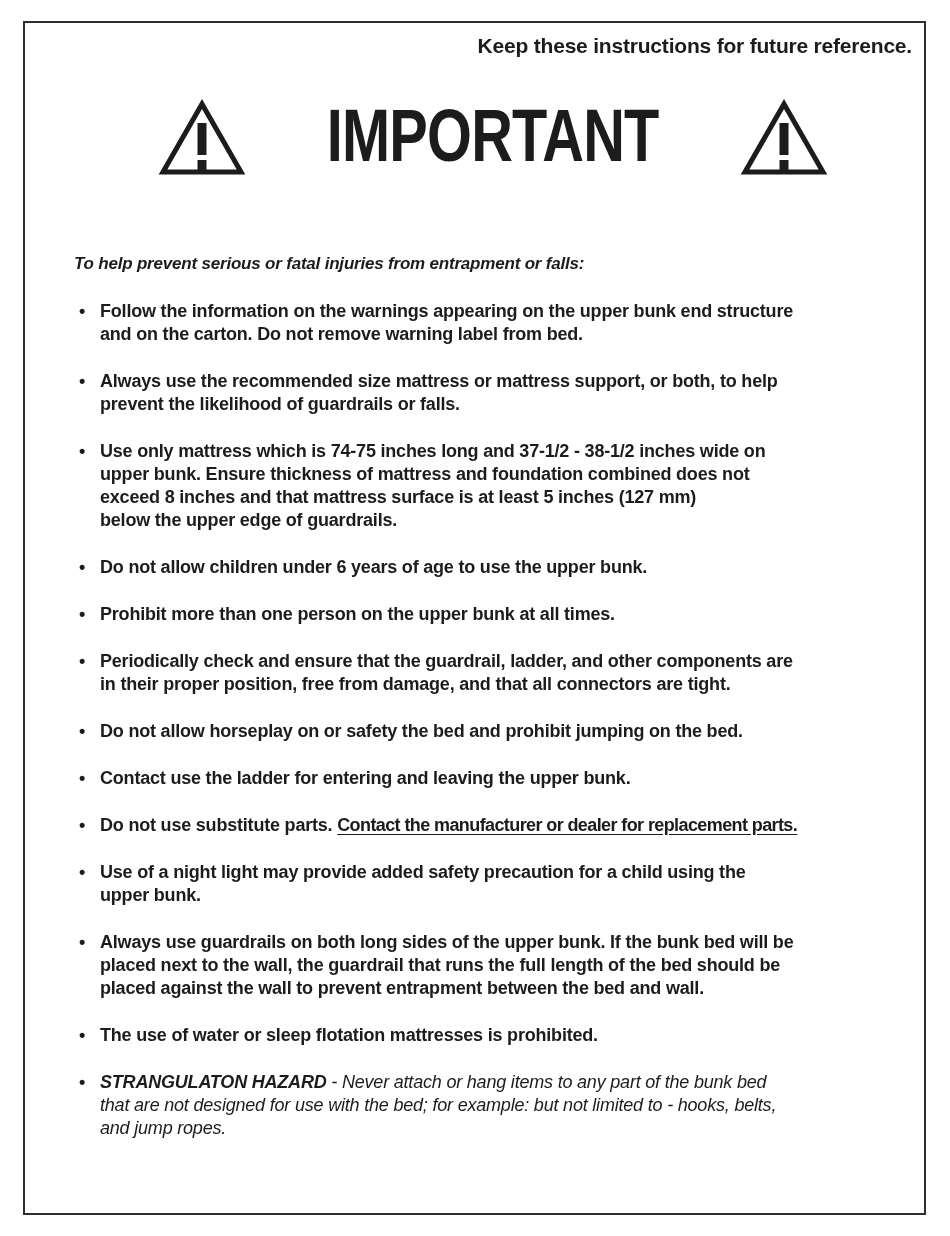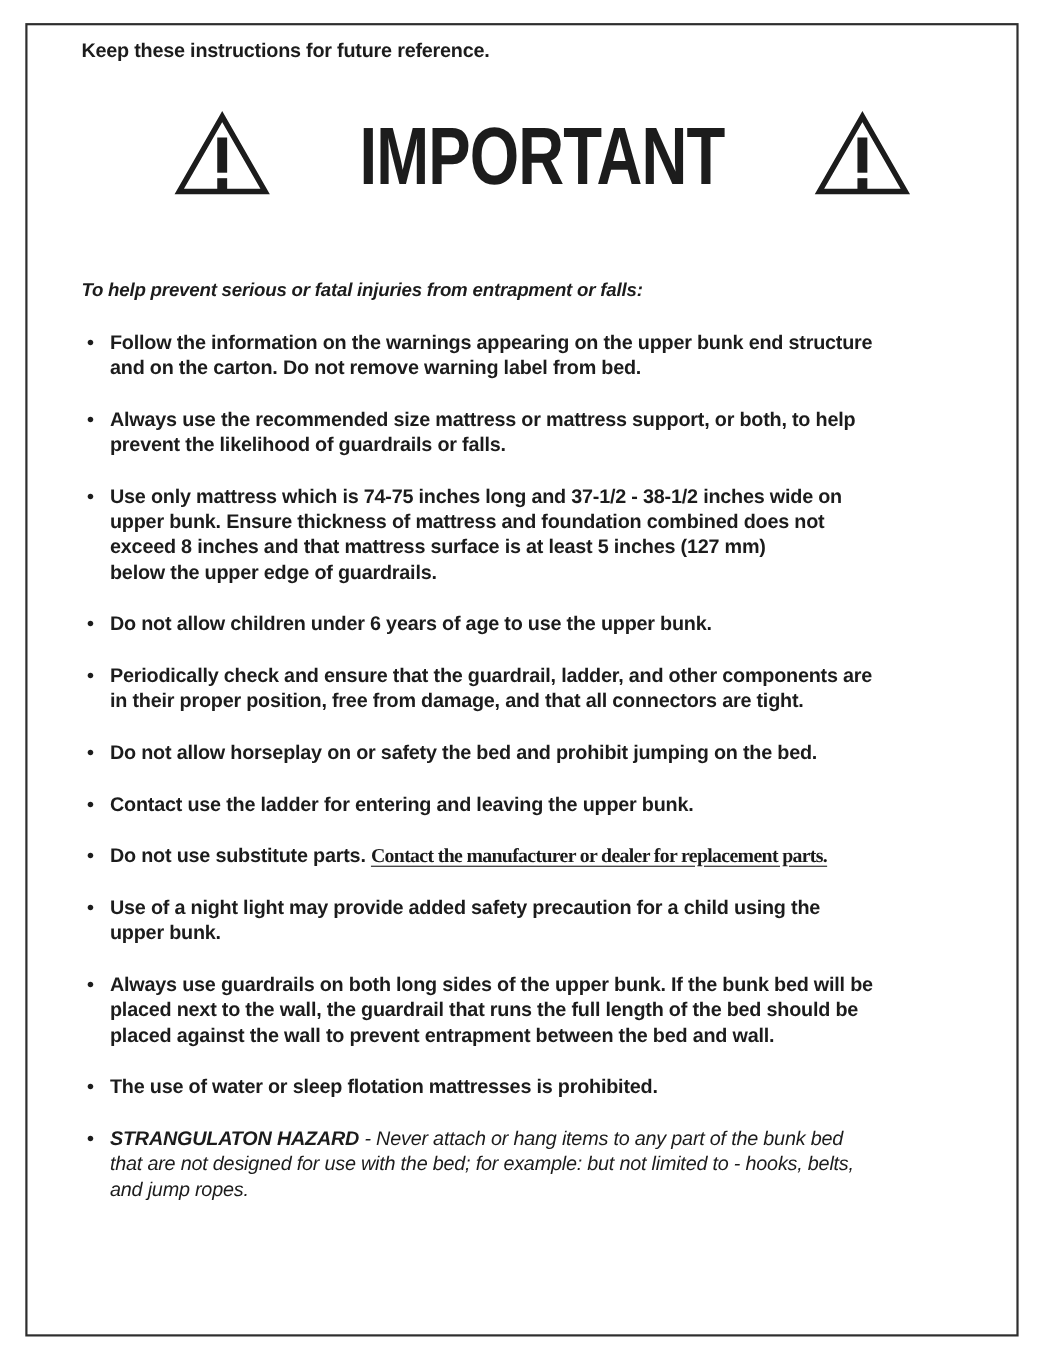--- a/index.html
+++ b/index.html
@@ -19,30 +19,31 @@
     left: 23px;
     top: 21px;
     width: 903px;
     height: 1194px;
     border: 2px solid #2e2e2e;
     box-sizing: border-box;
     padding: 12px 12px 0 49px;
     background: #ffffff;
   }
   .keep-note {
+    text-align: right;
     font-weight: 700;
-    font-size: 18px;
+    font-size: 21px;
     line-height: 22px;
     letter-spacing: -0.2px;
   }
   .header {
     margin-top: 42px;
     height: 80px;
     display: flex;
-    align-items: flex-end;
+    align-items: flex-start;
     justify-content: center;
     gap: 34px;
   }
   .tri-icon {
     width: 88px;
     height: 78px;
     flex: 0 0 auto;
   }
   .title {
     display: inline-block;
@@ -84,21 +85,20 @@
     top: 0;
     font-weight: 700;
   }
   .seg.bold { font-weight: 700; font-style: normal; }
   .seg.bold-underline {
     font-weight: 700;
     font-style: normal;
     text-decoration: underline;
     text-underline-offset: 3px;
     letter-spacing: -0.6px;
-    font-family: Liberation Serif, serif;
   }
   .seg.bold-italic { font-weight: 700; font-style: italic; }
   .seg.italic { font-weight: 400; font-style: italic; }
 </style>
 </head>
 <body>
 
 <div class="page">
 
   <div class="keep-note">Keep these instructions for future reference.</div>
@@ -126,20 +126,21 @@
   <ul class="bullets">
       <li><span class="seg bold">Follow the information on the warnings appearing on the upper bunk end structure
 and on the carton. Do not remove warning label from bed.</span></li>
       <li><span class="seg bold">Always use the recommended size mattress or mattress support, or both, to help
 prevent the likelihood of guardrails or falls.</span></li>
       <li><span class="seg bold">Use only mattress which is 74-75 inches long and 37-1/2 - 38-1/2 inches wide on
 upper bunk. Ensure thickness of mattress and foundation combined does not
 exceed 8 inches and that mattress surface is at least 5 inches (127 mm)
 below the upper edge of guardrails.</span></li>
       <li><span class="seg bold">Do not allow children under 6 years of age to use the upper bunk.</span></li>
+      <li><span class="seg bold">Prohibit more than one person on the upper bunk at all times.</span></li>
       <li><span class="seg bold">Periodically check and ensure that the guardrail, ladder, and other components are
 in their proper position, free from damage, and that all connectors are tight.</span></li>
       <li><span class="seg bold">Do not allow horseplay on or safety the bed and prohibit jumping on the bed.</span></li>
       <li><span class="seg bold">Contact use the ladder for entering and leaving the upper bunk.</span></li>
       <li><span class="seg bold">Do not use substitute parts. </span><span class="seg bold-underline">Contact the manufacturer or dealer for replacement parts.</span></li>
       <li><span class="seg bold">Use of a night light may provide added safety precaution for a child using the
 upper bunk.</span></li>
       <li><span class="seg bold">Always use guardrails on both long sides of the upper bunk. If the bunk bed will be
 placed next to the wall, the guardrail that runs the full length of the bed should be
 placed against the wall to prevent entrapment between the bed and wall.</span></li>

